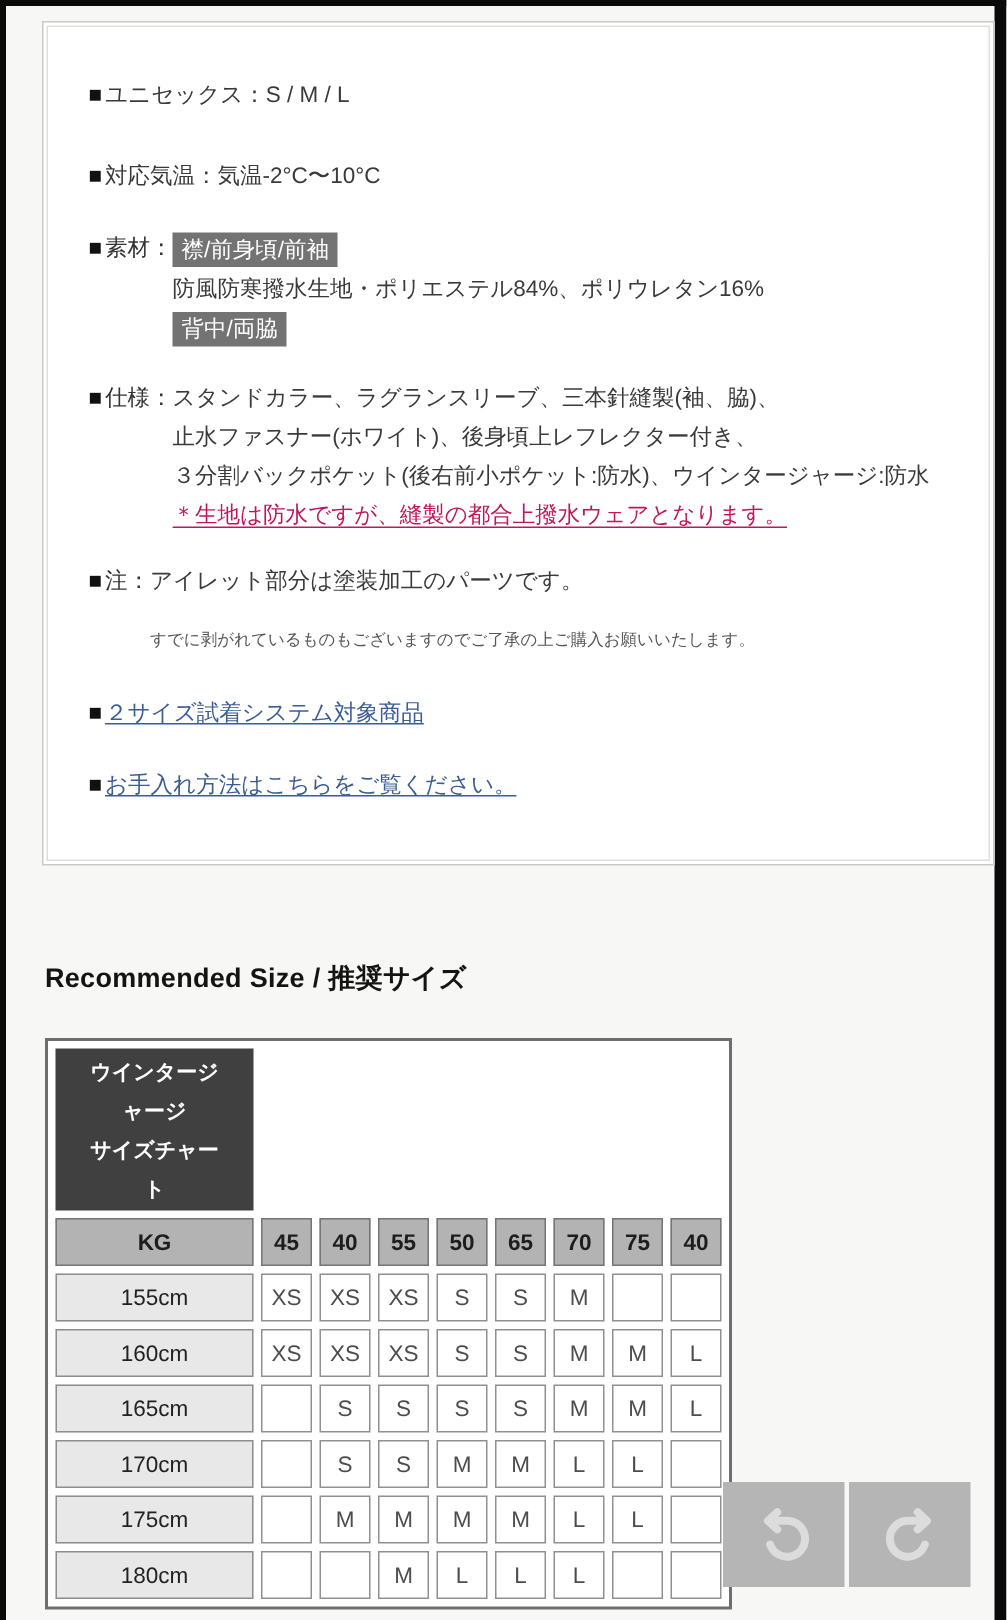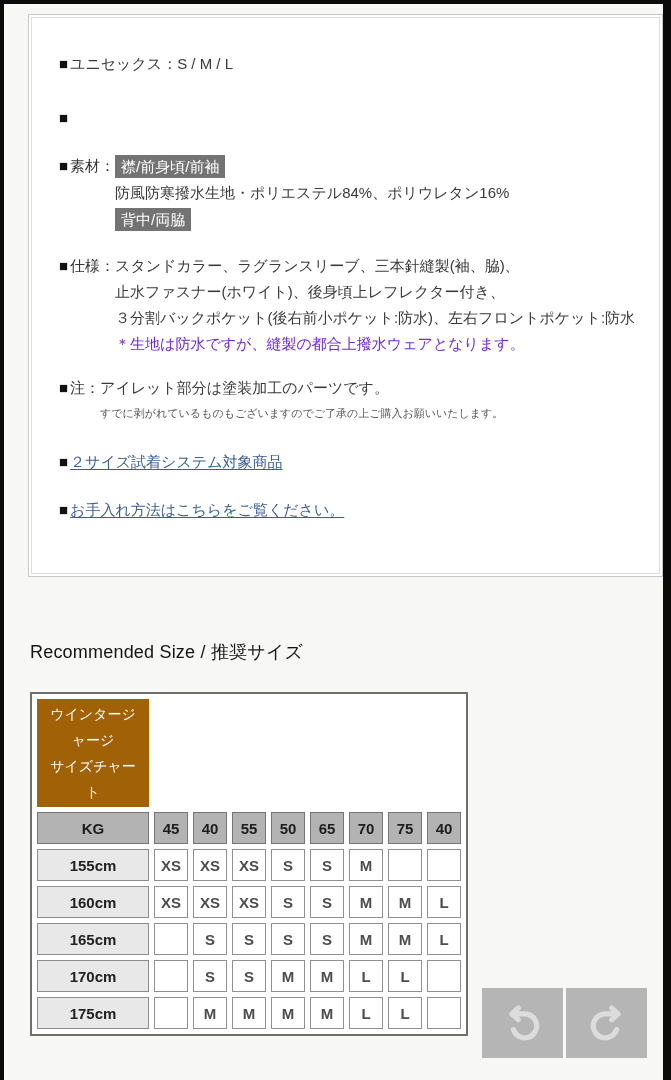--- a/index.html
+++ b/index.html
@@ -35,62 +35,62 @@
   .row-material{margin-top:22px;}
   .row-feature{margin-top:20px;}
   .row-note{margin-top:18px;}
   .row-link1{margin-top:26px;}
   .row-link2{margin-top:22px;}
   .zone-tag{
     display:inline-block;background:#737373;color:#ffffff;
     padding:0 6px;line-height:23px;margin:2px 0;
   }
   .feature-note{
-    text-underline-offset:3px;color:#6d28d9;
+    text-decoration:underline;text-underline-offset:3px;color:#be185d;
   }
   .small-note{
-    font-size:11px;line-height:20px;color:#555;margin-top:2px;
+    font-size:11px;line-height:20px;color:#555;margin-top:16px;
   }
   a.spec-link{
     color:#3c5c94;text-decoration:underline;text-underline-offset:2px;
     cursor:pointer;
   }
 
   
   .size-heading{
     position:absolute;left:30px;top:640px;
-    font-size:18px;font-weight:normal;color:#141414;letter-spacing:.2px;
+    font-size:18px;font-weight:bold;color:#141414;letter-spacing:.2px;
   }
   table.size-chart{
     position:absolute;left:30px;top:692px;
     border-collapse:separate;border-spacing:5px;
     border:2px solid #6e6e6e;background:#ffffff;
   }
   table.size-chart td{
     text-align:center;vertical-align:middle;
     font-family:"Liberation Sans","DejaVu Sans",sans-serif;
   }
   td.corner{
-    width:96px;background:#a16207;color:#ffffff;
-    font-weight:normal;font-size:14px;line-height:26px;
-    white-space:pre-line;padding:2px 8px;
+    width:96px;background:#404040;color:#ffffff;
+    font-weight:bold;font-size:14px;line-height:26px;
+    white-space:pre-line;padding:2px 18px;
   }
   td.blank{width:30px;background:#ffffff;}
   td.wlabel,td.wcell{
     background:#b3b3b3;border:1px solid #757575;
     font-weight:bold;font-size:15px;color:#1d1d1d;height:28px;
   }
   td.wcell{width:30px;}
   td.hcell{
     background:#e8e8e8;border:1px solid #8d8d8d;
-    font-weight:bold;font-size:15px;color:#222;height:28px;
+    font-weight:normal;font-size:15px;color:#222;height:28px;
   }
   td.scell{
     background:#ffffff;border:1px solid #909090;
-    color:#4d4d4d;font-weight:700;font-size:15px;height:28px;width:30px;
+    color:#4d4d4d;font-weight:400;font-size:15px;height:28px;width:30px;
   }
 
   
   .hist-btn{
     position:absolute;width:81px;height:70px;background:#b5b5b5;
     border:none;display:flex;align-items:center;justify-content:center;
     padding:0;cursor:pointer;
   }
   #undo-btn{left:482px;top:988px;}
   #redo-btn{left:566px;top:988px;}
@@ -106,39 +106,40 @@
 
 <div class="spec-box">
 
   <div class="spec-row row-unisex">
     <span class="bullet">■</span>
     <span class="spec-content">ユニセックス：S / M / L</span>
   </div>
 
   <div class="spec-row row-temp">
     <span class="bullet">■</span>
+    <span class="spec-content">対応気温：気温-2°C〜10°C</span>
   </div>
 
   <div class="spec-row row-material">
     <span class="bullet">■</span>
     <span class="spec-label">素材：</span>
     <div class="spec-content">
       <div><span class="zone-tag">襟/前身頃/前袖</span></div>
       <div>防風防寒撥水生地・ポリエステル84%、ポリウレタン16%</div>
       <div><span class="zone-tag">背中/両脇</span></div>
     </div>
   </div>
 
   <div class="spec-row row-feature">
     <span class="bullet">■</span>
     <span class="spec-label">仕様：</span>
     <div class="spec-content">
       <div>スタンドカラー、ラグランスリーブ、三本針縫製(袖、脇)、</div>
       <div>止水ファスナー(ホワイト)、後身頃上レフレクター付き、</div>
-      <div>３分割バックポケット(後右前小ポケット:防水)、左右フロントポケット:防水</div>
+      <div>３分割バックポケット(後右前小ポケット:防水)、ウインタージャージ:防水</div>
       <div class="feature-note">＊生地は防水ですが、縫製の都合上撥水ウェアとなります。</div>
     </div>
   </div>
 
   <div class="spec-row row-note">
     <span class="bullet">■</span>
     <span class="spec-label">注：</span>
     <div class="spec-content">
       <div>アイレット部分は塗装加工のパーツです。</div>
       <div class="small-note">すでに剥がれているものもございますのでご了承の上ご購入お願いいたします。</div>
@@ -230,20 +231,31 @@
       </tr>
       <tr>
         <td class="hcell">175cm</td>
         <td class="scell">&nbsp;</td>
         <td class="scell">M</td>
         <td class="scell">M</td>
         <td class="scell">M</td>
         <td class="scell">M</td>
         <td class="scell">L</td>
         <td class="scell">L</td>
+        <td class="scell">&nbsp;</td>
+      </tr>
+      <tr>
+        <td class="hcell">180cm</td>
+        <td class="scell">&nbsp;</td>
+        <td class="scell">&nbsp;</td>
+        <td class="scell">M</td>
+        <td class="scell">L</td>
+        <td class="scell">L</td>
+        <td class="scell">L</td>
+        <td class="scell">&nbsp;</td>
         <td class="scell">&nbsp;</td>
       </tr>
     </tbody>
 </table>
 
 <button class="hist-btn" id="undo-btn">
   <span>
     <svg viewBox="0 0 48 48">
       <path d="M13 15.5 H26 A12.5 12.5 0 1 1 14 32" fill="none" stroke="#dcdcdc" stroke-width="5.5" stroke-linecap="round"></path>
       <path d="M19 9.5 L12.5 15.5 L19 21.5" fill="none" stroke="#dcdcdc" stroke-width="5.5" stroke-linecap="round" stroke-linejoin="round"></path>

